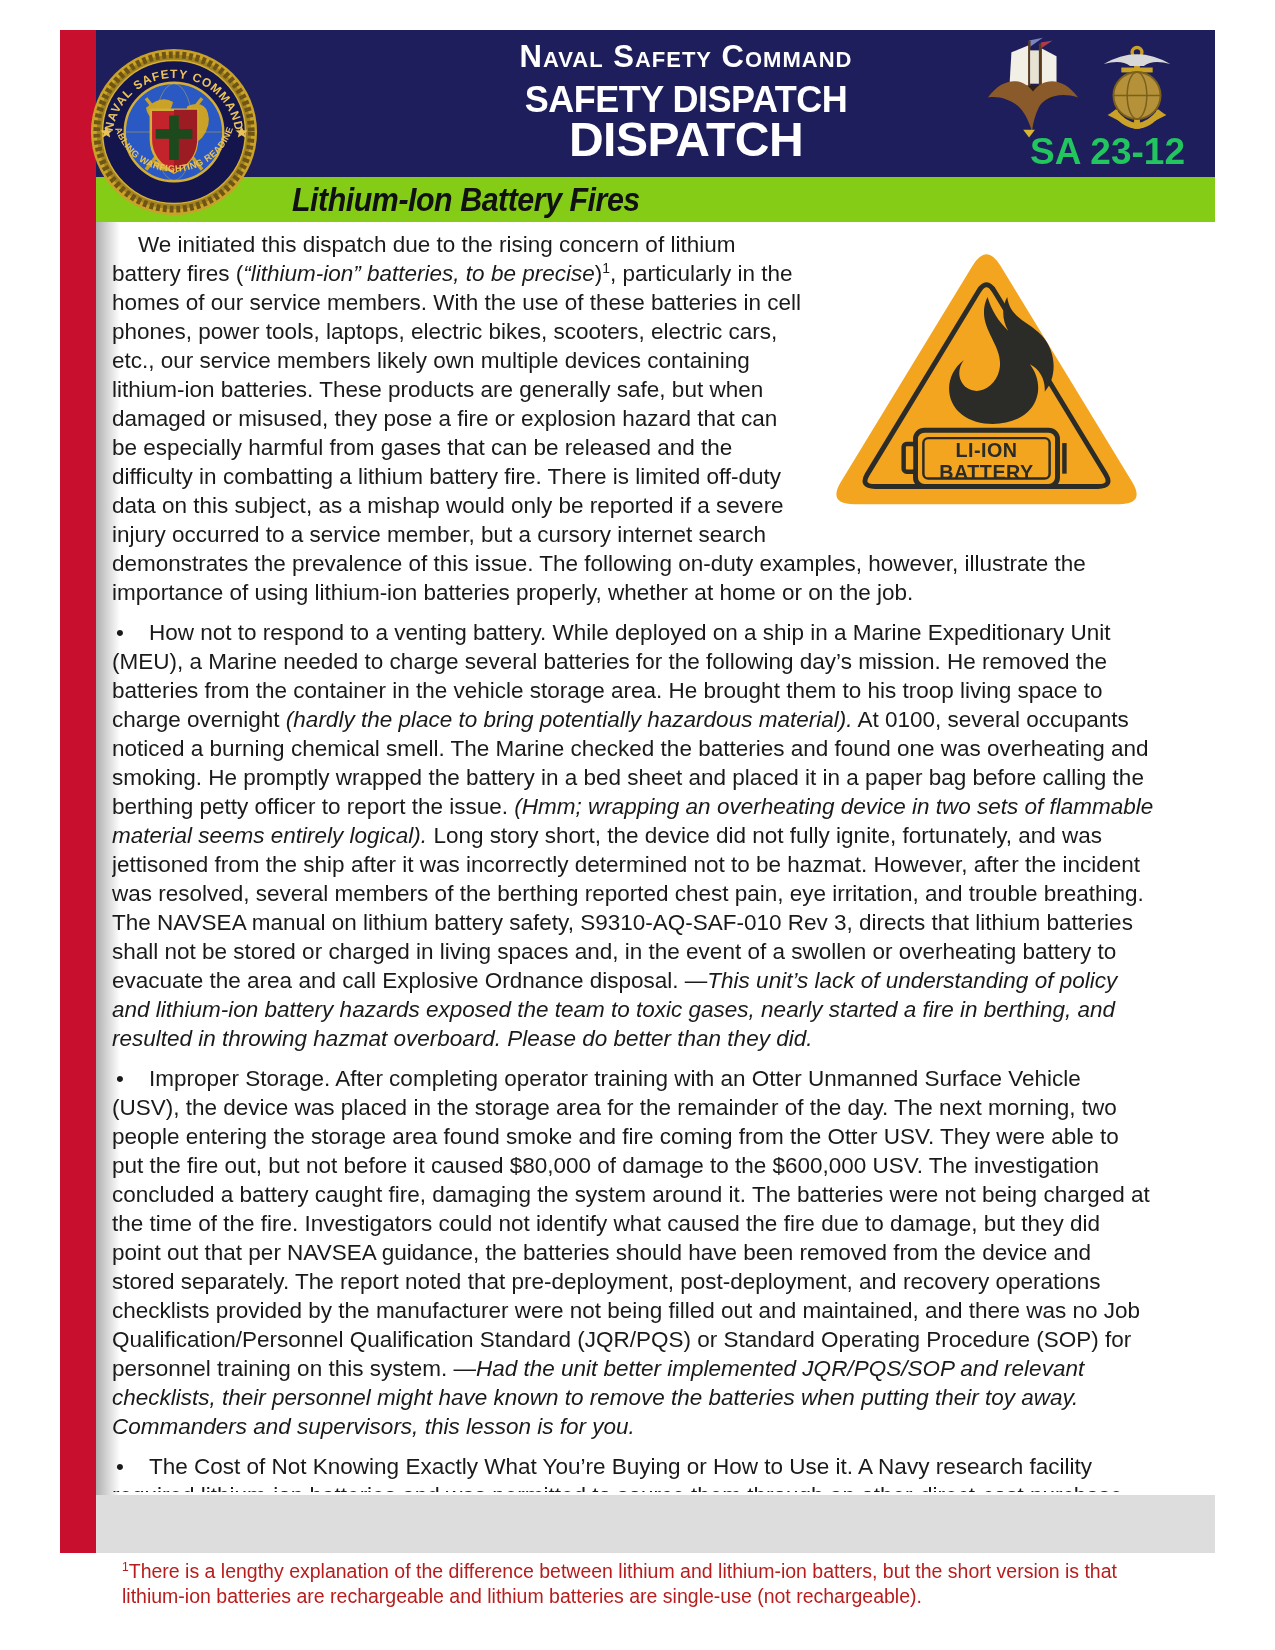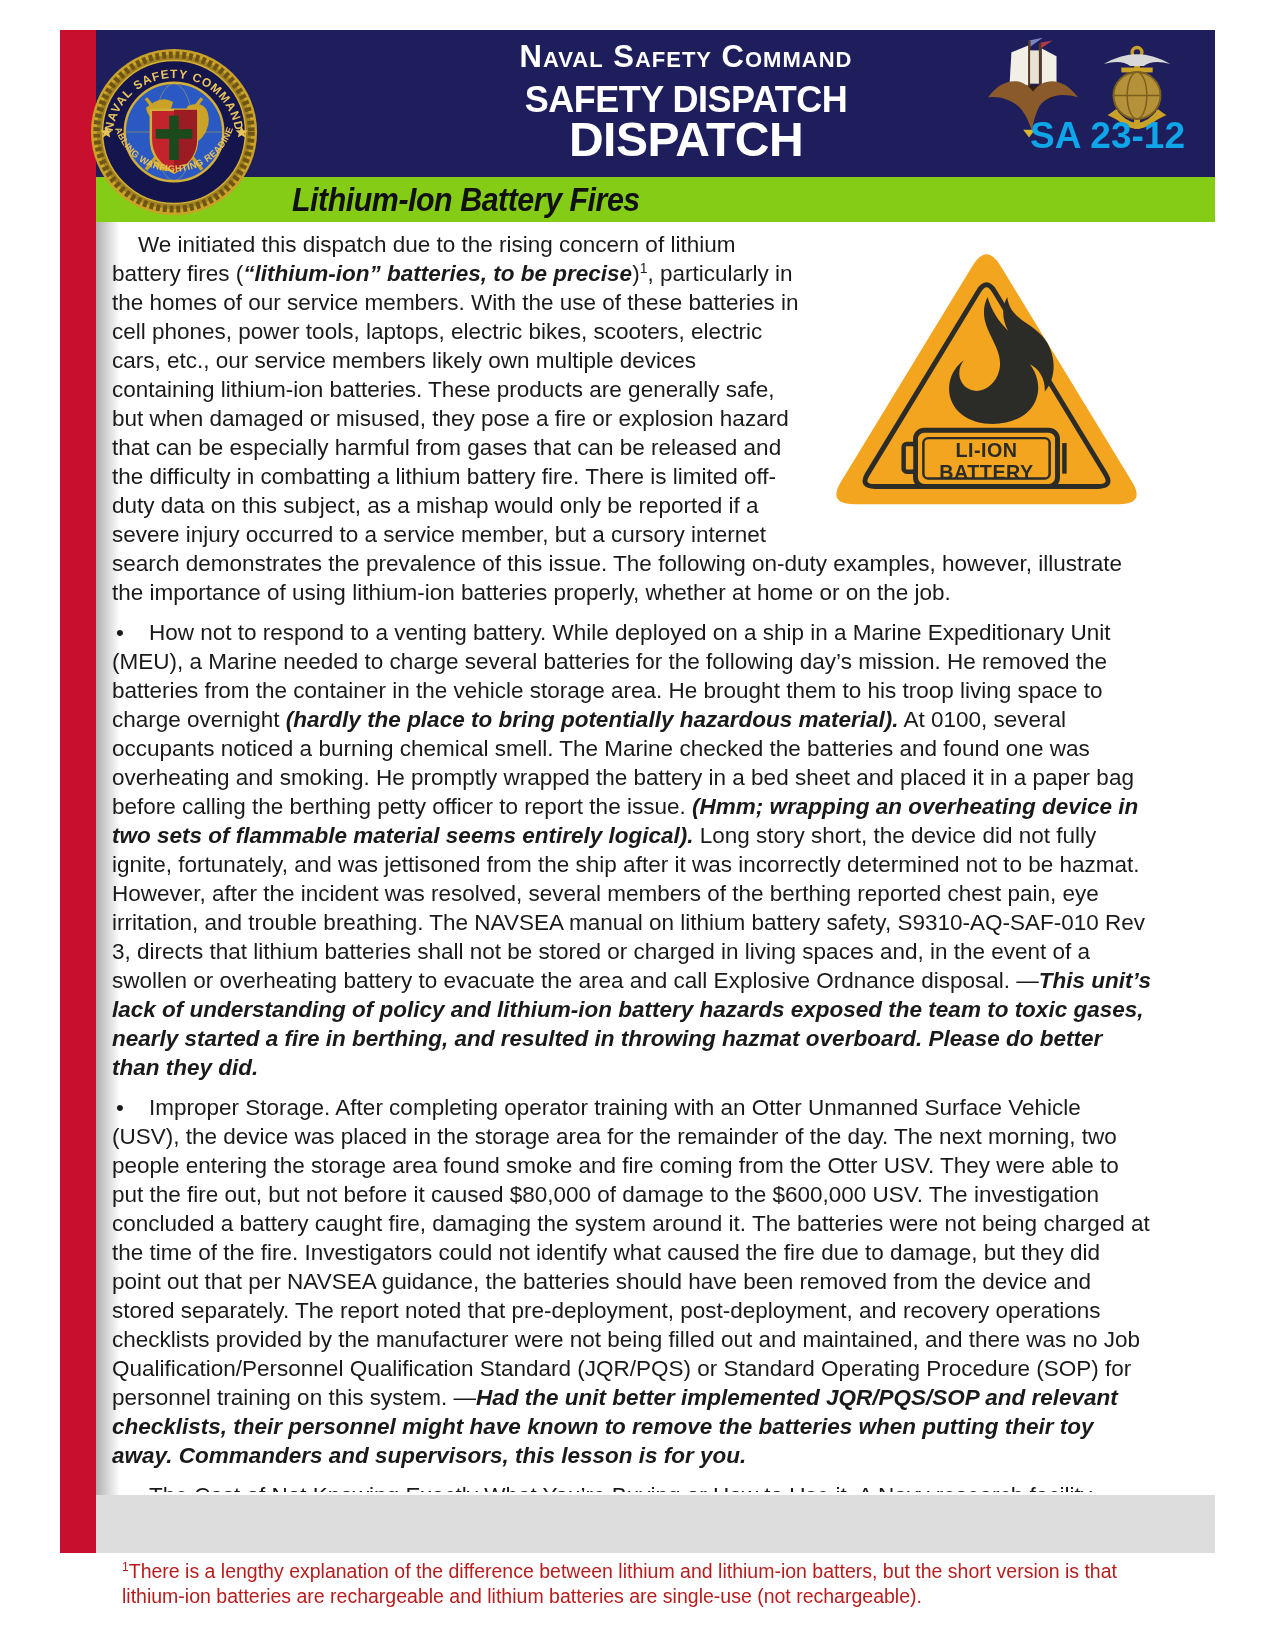--- a/index.html
+++ b/index.html
@@ -10,36 +10,36 @@
   .red-stripe { position:absolute; left:60px; top:30px; width:36px; height:1523px; background:#C8102E; }
   .edge-shadow {
     position:absolute; left:96px; top:222px; width:24px; height:1331px;
     background:linear-gradient(to right, rgba(110,110,110,.55), rgba(255,255,255,0));
   }
   .header-band { position:absolute; left:96px; top:30px; width:1119px; height:147px; background:#1E1E5C; }
   .header-titles { position:absolute; left:150px; top:10px; width:880px; text-align:center; color:#ffffff; }
   .agency-title { font-variant:small-caps; font-weight:bold; font-size:31px; letter-spacing:1px; line-height:34px; }
   .doc-title { font-weight:bold; font-size:36px; line-height:41px; letter-spacing:-0.5px; margin-top:5px; }
   .doc-title2 { font-weight:bold; font-size:48px; line-height:40px; letter-spacing:-0.5px; }
-  .dispatch-id { position:absolute; right:30px; top:85px; font-weight:bold; font-size:37px; color:#0ea5e9; }
+  .dispatch-id { position:absolute; right:30px; top:101px; font-weight:bold; font-size:37px; color:#22c55e; }
   .emblem { position:absolute; top:6px; }
   .emblem.ship { left:888px; }
   .emblem.ega  { left:992px; }
   .seal { position:absolute; left:86px; top:48px; }
   .topic-band { position:absolute; left:96px; top:177px; width:1119px; height:45px; background:#84cc16; }
   .topic-title {
     position:absolute; left:196px; top:4px; font-weight:bold; font-style:italic; font-size:33px; color:#111111;
     transform:scaleX(0.92); transform-origin:left center; letter-spacing:-0.5px;
   }
   .content { position:absolute; left:112px; top:230px; width:1042px; height:1262px; overflow:hidden; }
   .content p { margin:0 0 11px 0; font-size:22.5px; line-height:29px; }
   .intro { text-indent:26px; }
   .hazard-float { display:block; float:right; width:335px; height:288px; margin:2px 0 8px 16px; text-indent:0; }
   p.bullet::before { content:"•"; display:inline-block; width:33px; padding-left:4px; }
-  .seg-i { font-style:italic;font-weight:bold; }
+  .seg-i { font-style:italic; }
   .u { }
   sup { font-size:0.62em; line-height:0; }
   .footer-band { position:absolute; left:96px; top:1495px; width:1119px; height:58px; background:#DDDDDD; }
   .footnote { position:absolute; left:122px; top:1559px; width:1000px; font-size:19.5px; line-height:25px; color:#b91c1c; }
 </style>
 </head>
 <body>
 
 <div class="red-stripe"></div>
 

